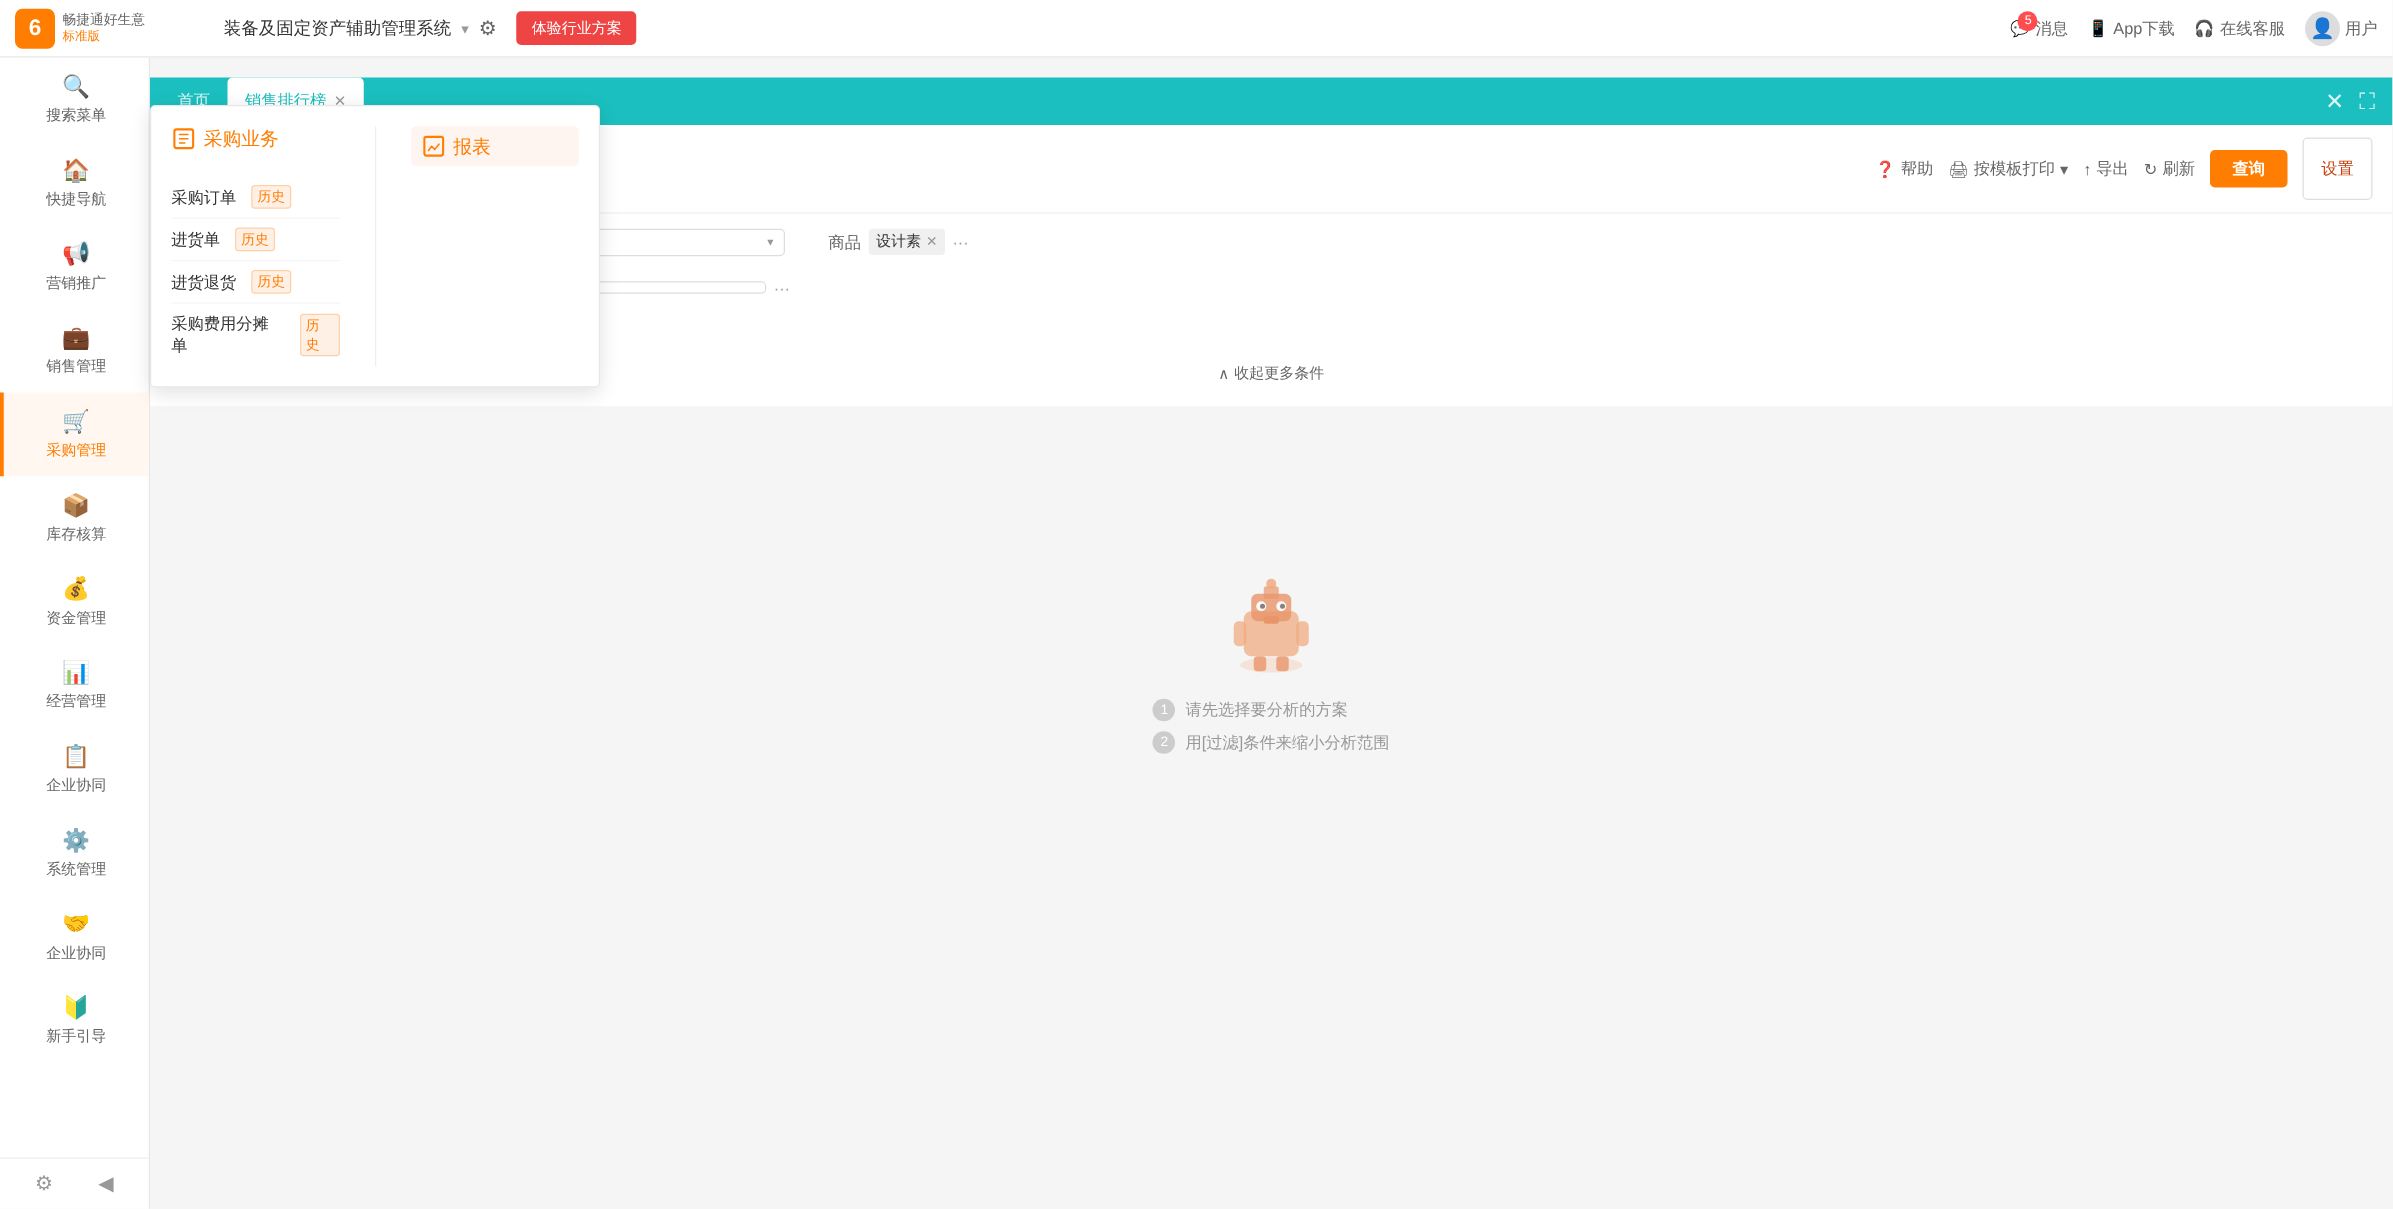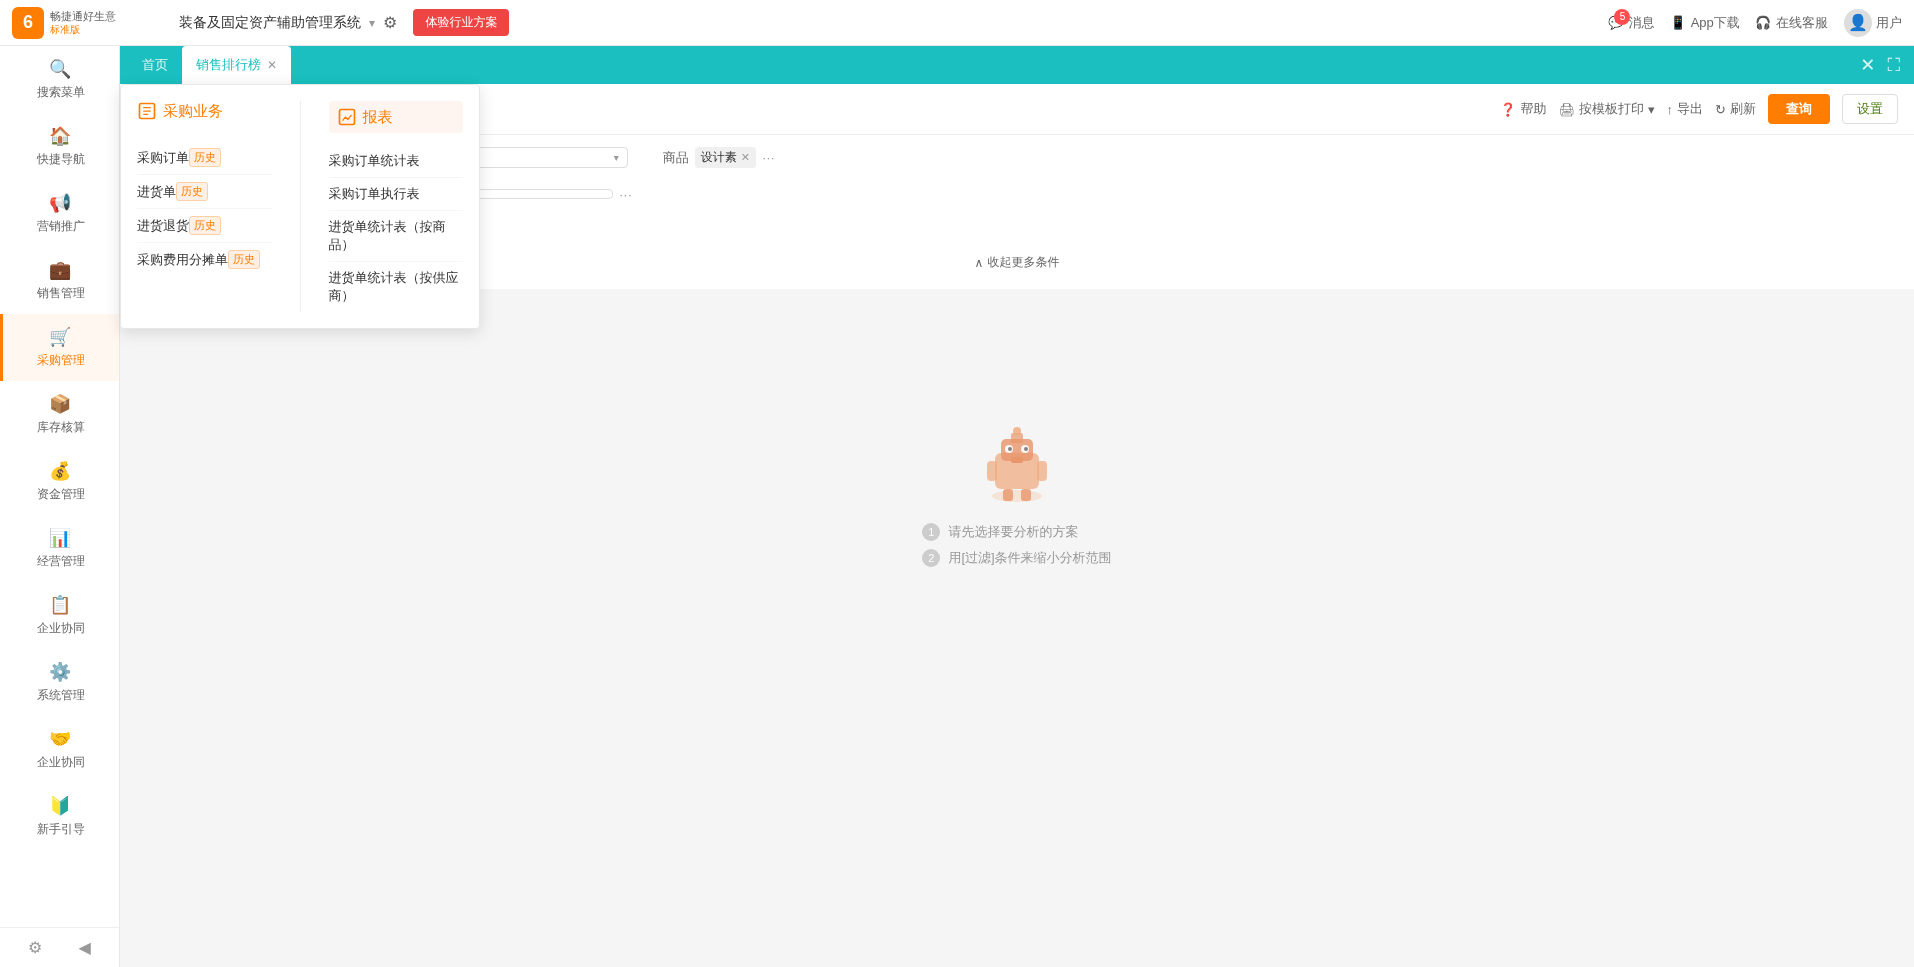--- a/index.html
+++ b/index.html
@@ -165,20 +165,21 @@
       background: #f5f5f5;
     }
 
     
     .tab-bar {
       background: #1bbfbf;
       display: flex;
       align-items: center;
       height: 38px;
       padding: 0 8px;
+      margin-top: 16px;
     }
     .tab-item {
       padding: 0 14px;
       height: 38px;
       display: flex;
       align-items: center;
       gap: 6px;
       cursor: pointer;
       color: rgba(255,255,255,0.85);
       font-size: 13px;
@@ -228,24 +229,24 @@
       color: white;
       border: none;
       border-radius: 4px;
       padding: 6px 18px;
       font-size: 13px;
       cursor: pointer;
       font-weight: bold;
     }
     .settings-small-btn {
       background: white;
-      color: #4d7c0f;
+      color: #c2410c;
       border: 1px solid #ddd;
       border-radius: 4px;
-      padding: 5px 14px;
+      padding: 15px 14px;
       font-size: 13px;
       cursor: pointer;
       text-align: right;
     }
 
     
     .filter-section {
       background: #fff;
       padding: 10px 16px;
     }
@@ -365,21 +366,21 @@
       font-size: 15px;
       font-weight: 500;
       color: #ff7d00;
       margin-bottom: 12px;
       padding-bottom: 8px;
     }
     .menu-col-right .menu-column-title { background: #fff5f0; padding: 6px 8px; border-radius: 4px; }
     .menu-item-row {
       display: flex;
       align-items: center;
-      gap: 0;
+      gap: 12px;
       padding: 7px 0;
       cursor: pointer;
       color: #333;
       font-size: 13px;
       border-bottom: 1px solid #f5f5f5;
     }
     .menu-item-row:last-child { border-bottom: none; }
     .history-tag {
       background: #fff0e6;
       color: #ff7d00;
@@ -662,28 +663,14 @@
   <div class="divider-v"></div>
 
   <div class="menu-column menu-col-right">
     <div class="menu-column-title">
       <svg width="20" height="20" viewBox="0 0 24 24" fill="none">
         <rect x="3" y="3" width="18" height="18" rx="2" stroke="#ff7d00" stroke-width="2" fill="none"></rect>
         <path d="M7 16l3-4 3 3 4-5" stroke="#ff7d00" stroke-width="1.5" stroke-linecap="round" stroke-linejoin="round"></path>
       </svg>
       <span>报表</span>
     </div>
-    <div id="right-menu-items">
-        <div class="menu-item-row">
-          <span>采购订单统计表</span>
-        </div>
-        <div class="menu-item-row">
-          <span>采购订单执行表</span>
-        </div>
-        <div class="menu-item-row">
-          <span>进货单统计表（按商品）</span>
-        </div>
-        <div class="menu-item-row">
-          <span>进货单统计表（按供应商）</span>
-        </div>
-      </div>
   </div>
 </div>
 
 </body></html>

